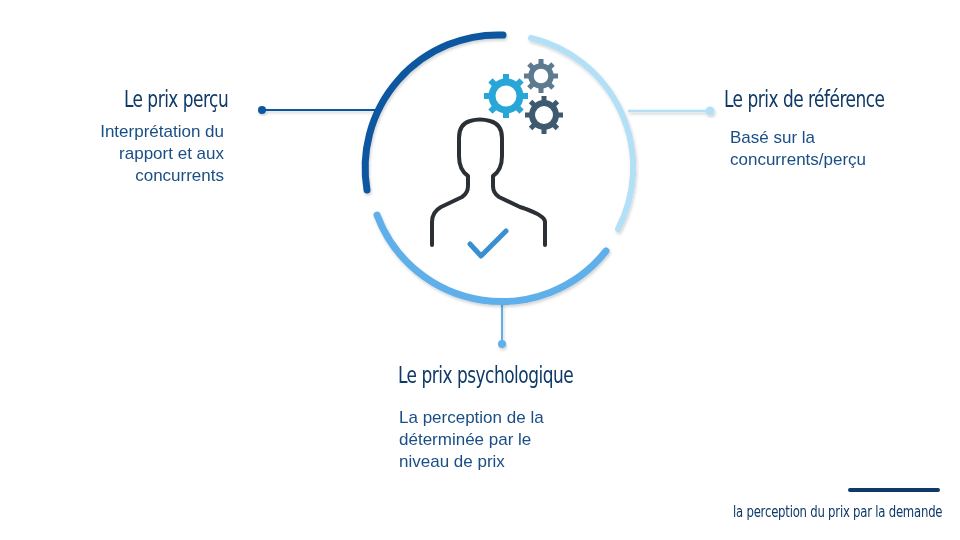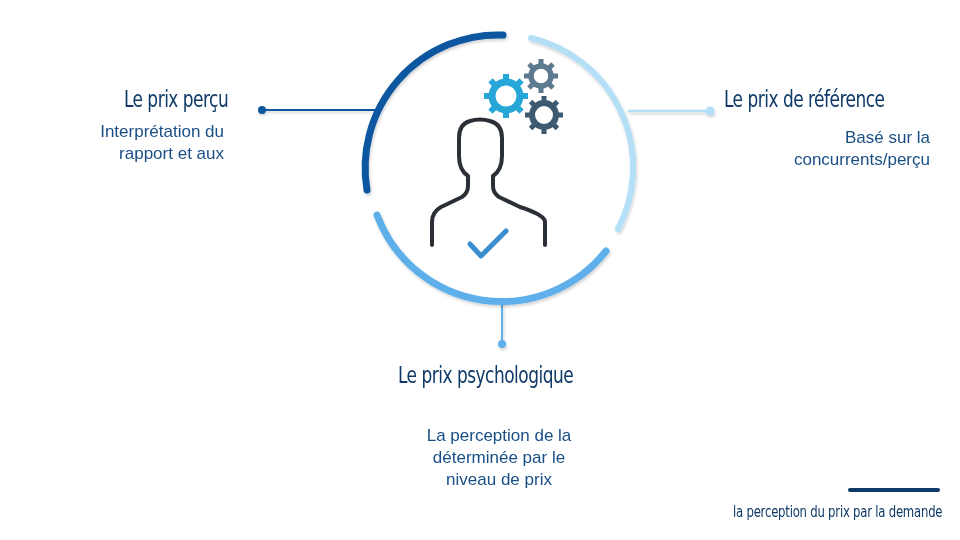--- a/index.html
+++ b/index.html
@@ -18,23 +18,23 @@
   .desc {
     position: absolute;
     font-family: "Liberation Sans", sans-serif;
     color: #1a4f86;
     font-size: 17px;
     line-height: 22px;
   }
   .t-left { right: 732px; top: 86px; transform-origin: right center; }
   .d-left { right: 736px; top: 121px; width: 200px; text-align: right; }
   .t-right { left: 724px; top: 86px; transform-origin: left center; }
-  .d-right { left: 730px; top: 127px; width: 200px; text-align: right; }
+  .d-right { left: 730px; top: 127px; width: 200px; text-align: left; }
   .t-bottom { left: 398px; top: 362px; transform-origin: left center; }
-  .d-bottom { left: 399px; top: 407px; width: 200px; text-align: center; margin-top: 18px; }
+  .d-bottom { left: 399px; top: 407px; width: 200px; text-align: left; }
   .footer-bar {
     position: absolute; left: 848px; top: 488px; width: 92px; height: 4px;
     background: #0f3a68; border-radius: 2px;
   }
   .footer-text {
     position: absolute; right: 18px; top: 503px;
     font-family: "DejaVu Sans", sans-serif;
     color: #0f3a68; font-size: 15px;
     transform: scaleX(0.78); transform-origin: right center;
     white-space: nowrap; letter-spacing: -0.3px;
@@ -120,20 +120,21 @@
         <rect x="-2.5" y="-19" width="5" height="6" transform="rotate(315)"></rect>
       </g>
     </g>
   </g>
 </svg>
 
 <div class="title t-left">Le prix perçu</div>
 <div class="desc d-left">
   <div>Interprétation du</div>
   <div>rapport et aux</div>
+  <div>concurrents</div>
 </div>
 
 <div class="title t-right">Le prix de référence</div>
 <div class="desc d-right">
   <div>Basé sur la</div>
   <div>concurrents/perçu</div>
 </div>
 
 <div class="title t-bottom">Le prix psychologique</div>
 <div class="desc d-bottom">

